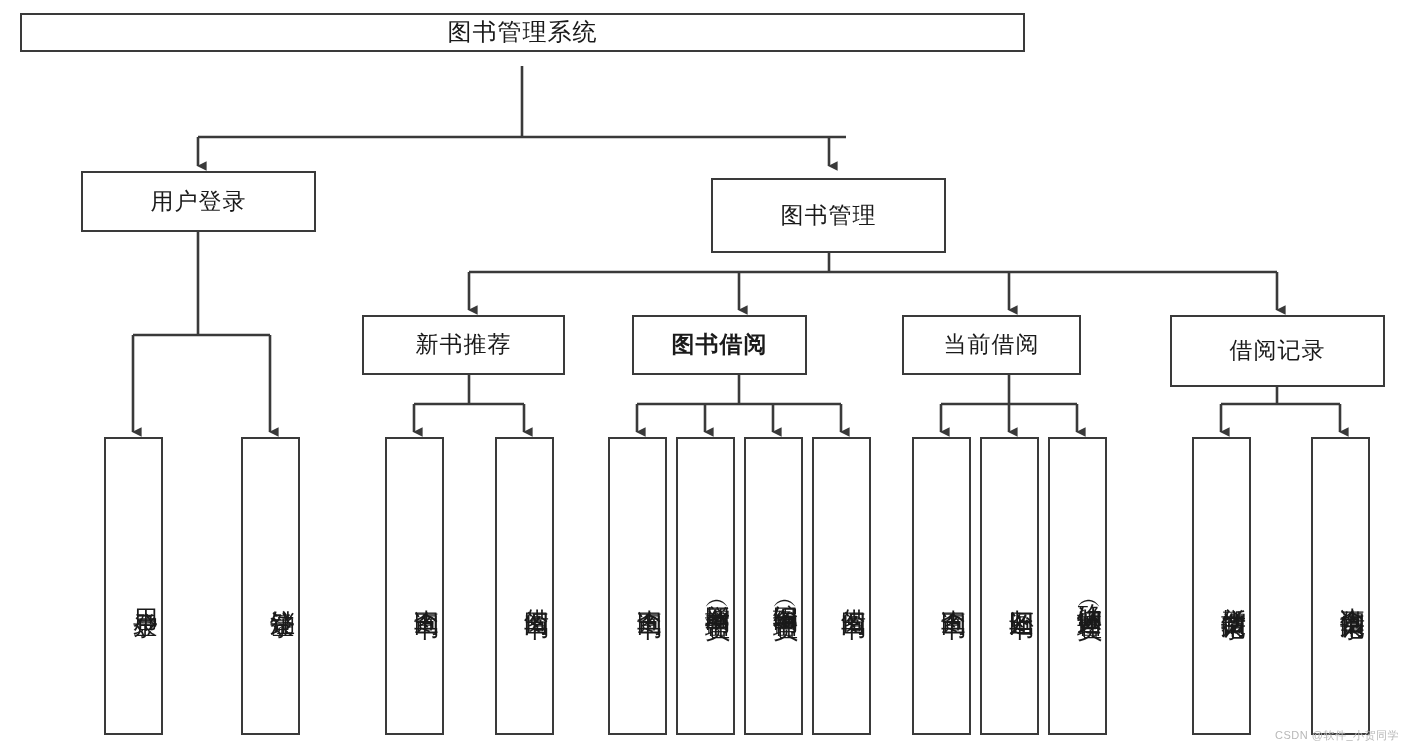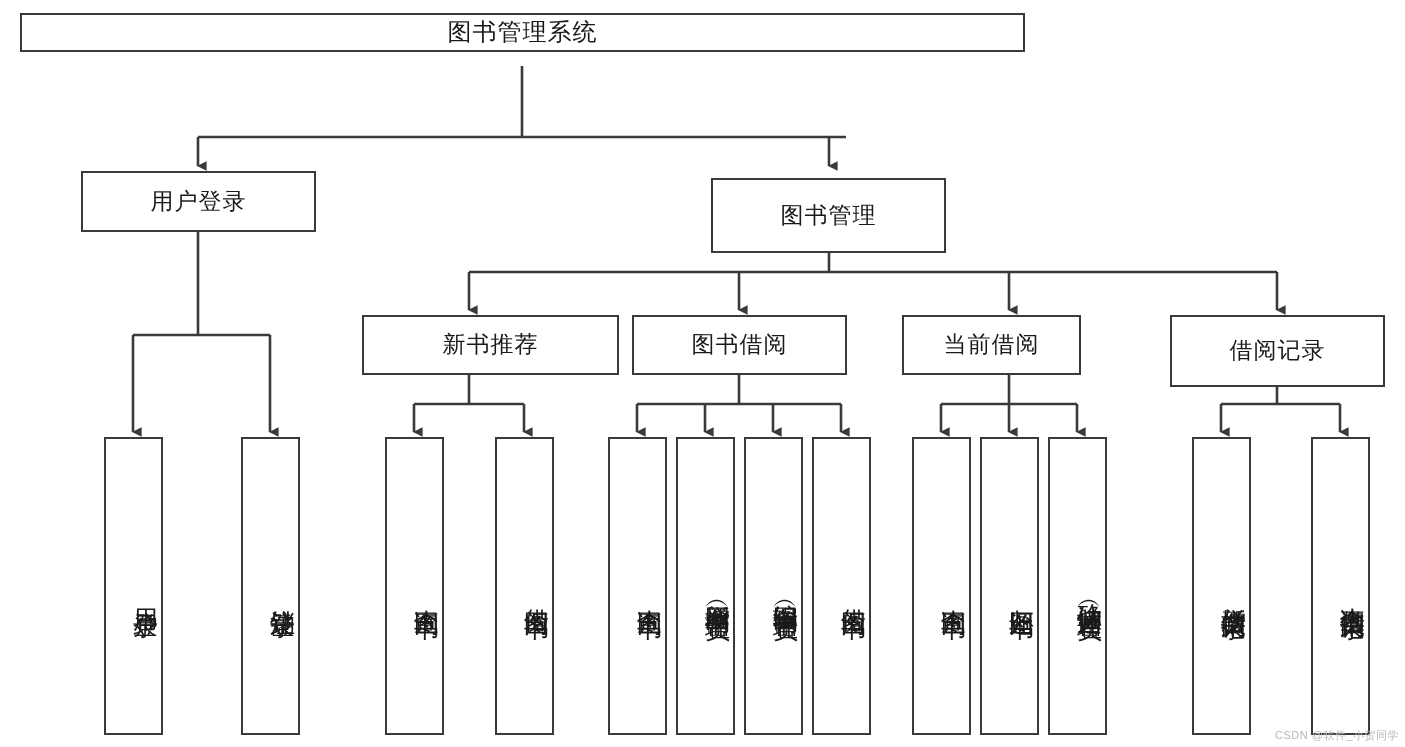--- a/index.html
+++ b/index.html
@@ -115,22 +115,22 @@
       <path d="M1221,404 L1221,432" marker-end="url(#arw)"></path>
       <path d="M1340,404 L1340,432" marker-end="url(#arw)"></path>
     </g>
   </svg>
 
   <div class="node h root" style="left:20px; top:13px; width:1005px; height:39px;">图书管理系统</div>
 
   <div class="node h" style="left:81px; top:171px; width:235px; height:61px;">用户登录</div>
   <div class="node h" style="left:711px; top:171px; width:235px; height:75px;margin-top:7px;">图书管理</div>
 
-  <div class="node h" style="left:362px; top:315px; width:257px; height:60px;">新书推荐</div>
-  <div class="node h" style="left:632px; top:315px; width:215px; height:60px;">图书借阅</div>
+  <div class="node h" style="left:362px; top:315px; width:203px; height:60px;">新书推荐</div>
+  <div class="node h" style="left:632px; top:315px; width:175px; height:60px;font-weight:bold;">图书借阅</div>
   <div class="node h" style="left:902px; top:315px; width:179px; height:60px;">当前借阅</div>
   <div class="node h" style="left:1170px; top:315px; width:215px; height:72px;">借阅记录</div>
 
   <div class="node v" style="left:104px; top:437px; width:59px; height:298px;">用户登录</div>
   <div class="node v" style="left:241px; top:437px; width:59px; height:298px;">注销登录</div>
 
   <div class="node v" style="left:385px; top:437px; width:59px; height:298px;">查询图书</div>
   <div class="node v" style="left:495px; top:437px; width:59px; height:298px;">借阅图书</div>
 
   <div class="node v" style="left:608px; top:437px; width:59px; height:298px;">查询图书</div>

